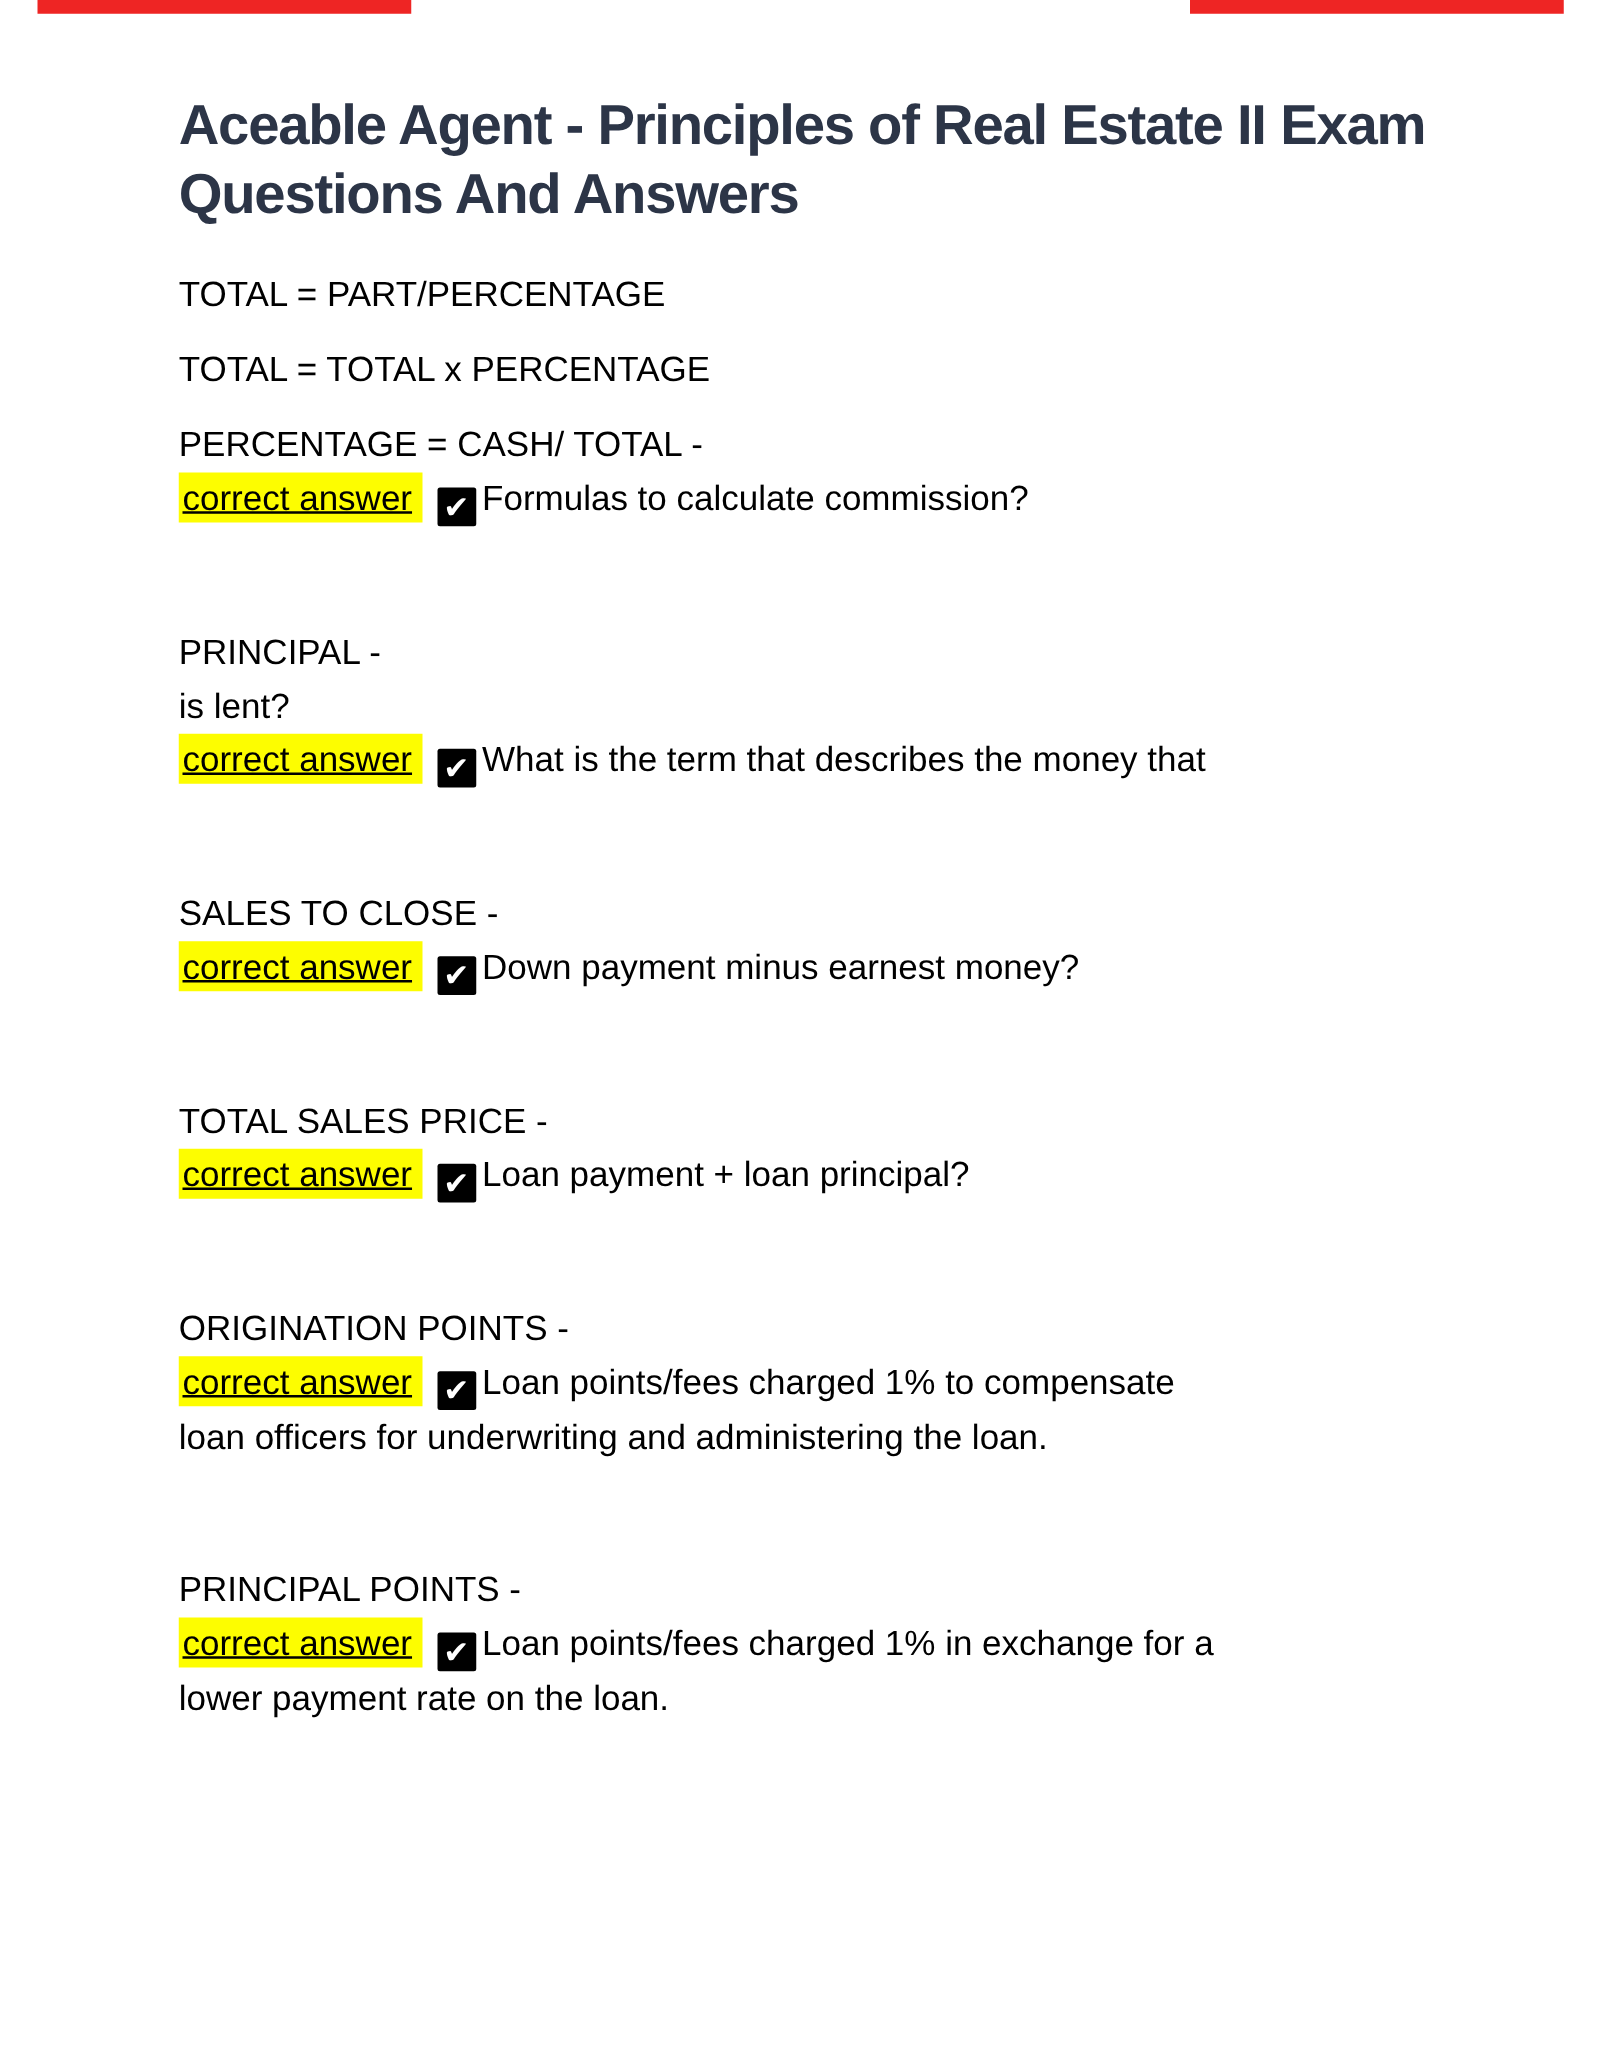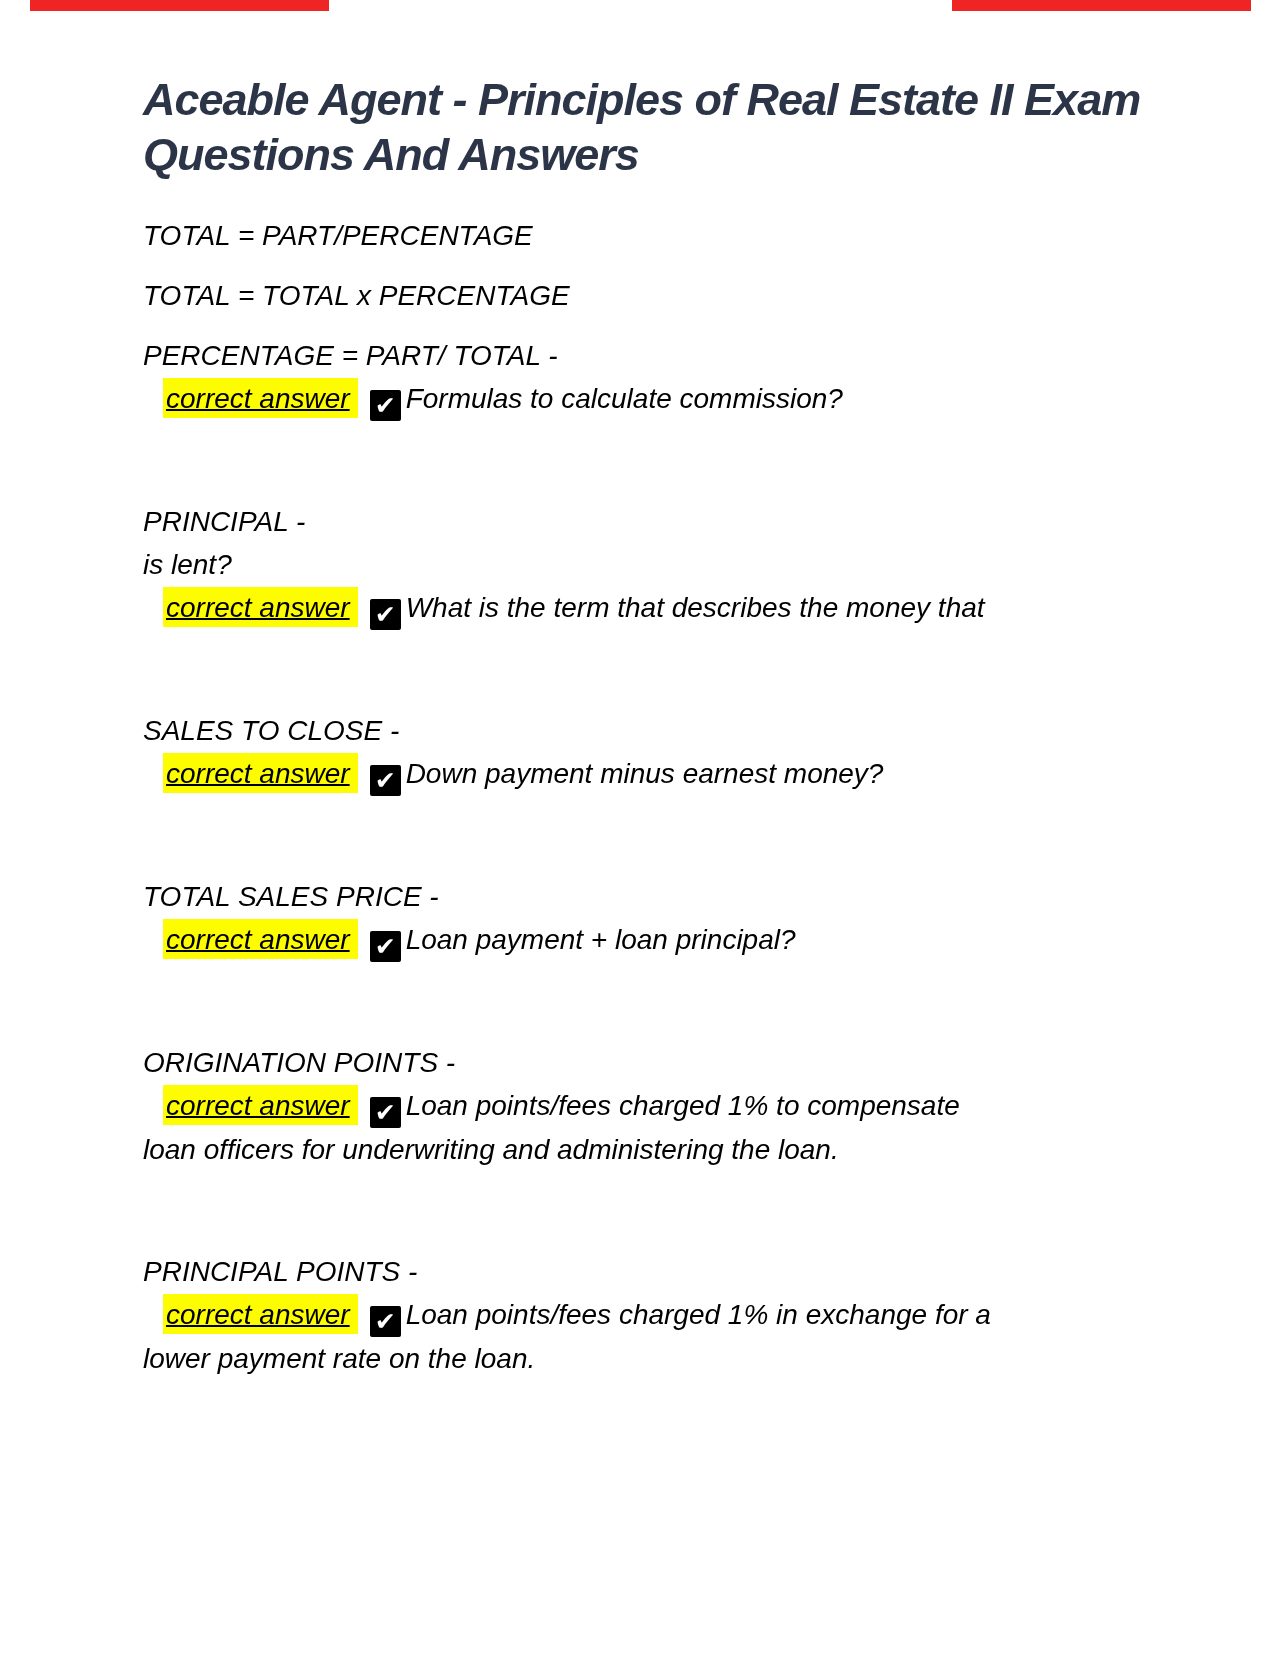--- a/index.html
+++ b/index.html
@@ -18,21 +18,20 @@
     top: 0;
     height: 11px;
     background: #ee2524;
   }
   .red-bar.left  { left: 30px;  width: 299px; }
   .red-bar.right { left: 952px; width: 299px; }
 
   .content {
     padding-left: 143px;
     padding-right: 67px;
-    font-style: italic;
   }
   .doc-title {
     margin-top: 72px;
     font-size: 45px;
     line-height: 55px;
     font-weight: bold;
     letter-spacing: -1px;
     color: #2c3547;
   }
   .body-line {
@@ -41,21 +40,20 @@
     color: #000000;
   }
   .intro-1 { margin-top: 32px; }
   .intro-2 { margin-top: 17px; }
   .qa-block.first { margin-top: 17px; }
   .qa-block { margin-top: 79px; }
   .hl-underline { text-decoration: underline; text-decoration-thickness: 2px; }
   .hl {
     background: #fdfd00;
     padding: 5px 8px 4px 3px;
-    margin-left: 20px;
   }
   .chk {
     display: inline-block;
     width: 31px;
     height: 31px;
     background: #000000;
     border-radius: 2px;
     color: #ffffff;
     font-family: "DejaVu Sans", sans-serif;
     font-size: 25px;
@@ -76,21 +74,21 @@
   <div class="red-bar right"></div>
 
   <div class="content">
 
     <h1 class="doc-title">Aceable Agent - Principles of Real Estate II Exam Questions And Answers</h1>
 
     <div class="body-line intro-1">TOTAL = PART/PERCENTAGE</div>
     <div class="body-line intro-2">TOTAL = TOTAL x PERCENTAGE</div>
 
     <div class="qa-block first">
-      <div class="body-line">PERCENTAGE = PART/ TOTAL -</div>
+      <div class="body-line">PERCENTAGE = CASH/ TOTAL -</div>
       <div class="body-line">
         <span class="hl-underline"><span class="hl">correct answer</span></span><span class="chk">✔</span><span>Formulas to calculate commission?</span>
       </div>
     </div>
 
     <div class="qa-block">
       <div class="body-line">PRINCIPAL -</div>
       <div class="body-line">is lent?</div>
       <div class="body-line">
         <span class="hl-underline"><span class="hl">correct answer</span></span><span class="chk">✔</span><span>What is the term that describes the money that</span>

